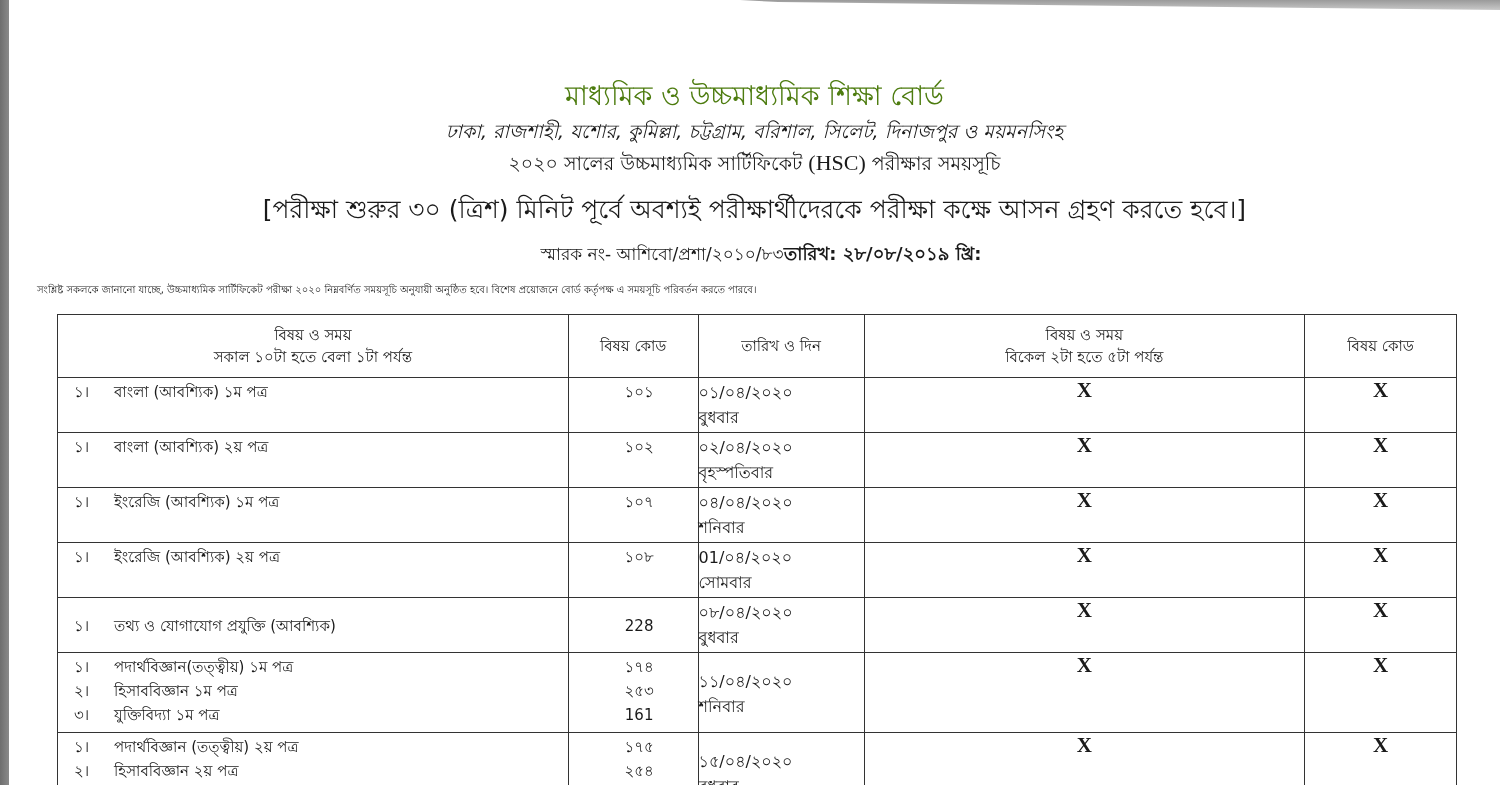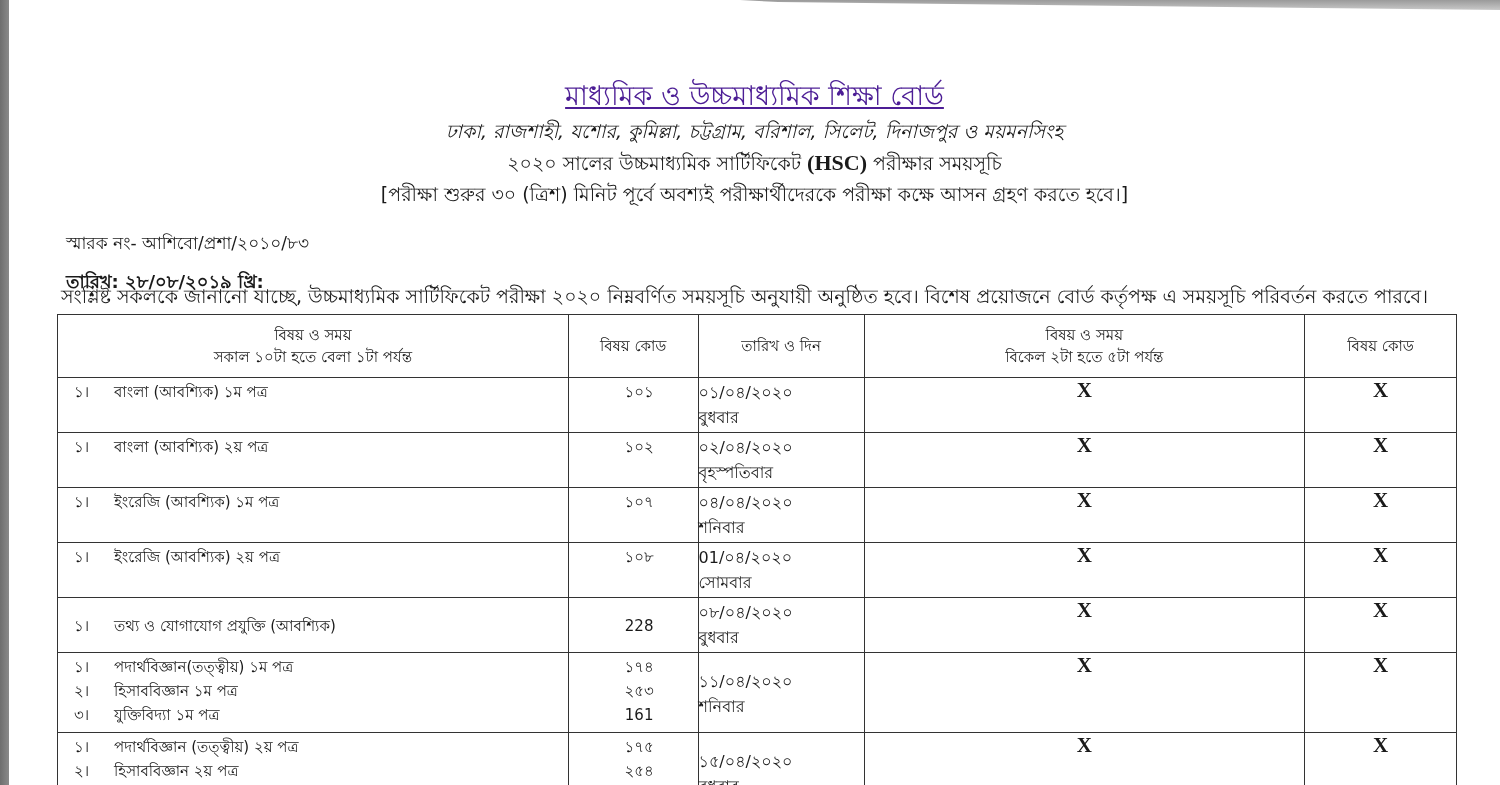--- a/index.html
+++ b/index.html
@@ -18,36 +18,35 @@
     }
     .top-edge {
       position: absolute; left: 740px; top: 0; width: 760px; height: 10px;
       background: linear-gradient(to bottom, #9a9a9a, #c8c8c8);
       clip-path: polygon(0 0, 100% 0, 100% 100%, 5% 20%);
     }
     .page {
       position: absolute; left: 9px; top: 0; width: 1491px; height: 785px;
     }
     .header { position: absolute; top: 78px; left: 0; width: 100%; text-align: center; }
-    .h-title { font-size: 27px; line-height: 36px; color: #4c1d95; text-decoration: underline; }
+    .h-title { font-size: 27px; line-height: 36px; color: #4d7c0f; }
     .h-sub { font-size: 19px; line-height: 30px; margin-top: 2px; font-style: italic; }
     .h-exam { font-size: 19px; line-height: 30px; margin-top: 2px; }
-    .h-exam b { font-family: "Liberation Serif", serif; font-size: 22px; font-weight: bold; }
-    .h-note { font-size: 19px; line-height: 32px; margin-top: 0px; }
+    .h-exam b { font-family: "Liberation Serif", serif; font-size: 22px; font-weight: normal; }
+    .h-note { font-size: 25px; line-height: 32px; margin-top: 16px; }
 
     .memo-row {
       position: absolute; top: 230px; left: 57px; width: 1390px;
       display: flex; justify-content: center; align-items: baseline;
       font-size: 17px;
-      flex-direction: column;
     }
     .memo-right { font-size: 18px; margin-top: 10px; font-weight: bold; }
     .notice {
-      position: absolute; top: 282px; left: 52px; width: 1440px;
-      font-size: 19px; white-space: nowrap;
+      position: absolute; top: 282px; left: 28px; width: 1440px;
+      font-size: 10px; white-space: nowrap;
     }
 
     table.schedule {
       position: absolute; top: 314px; left: 48px;
       width: 1400px; border-collapse: collapse;
       font-size: 15px;
     }
     table.schedule th, table.schedule td {
       border: 1px solid #333; vertical-align: top;
     }

